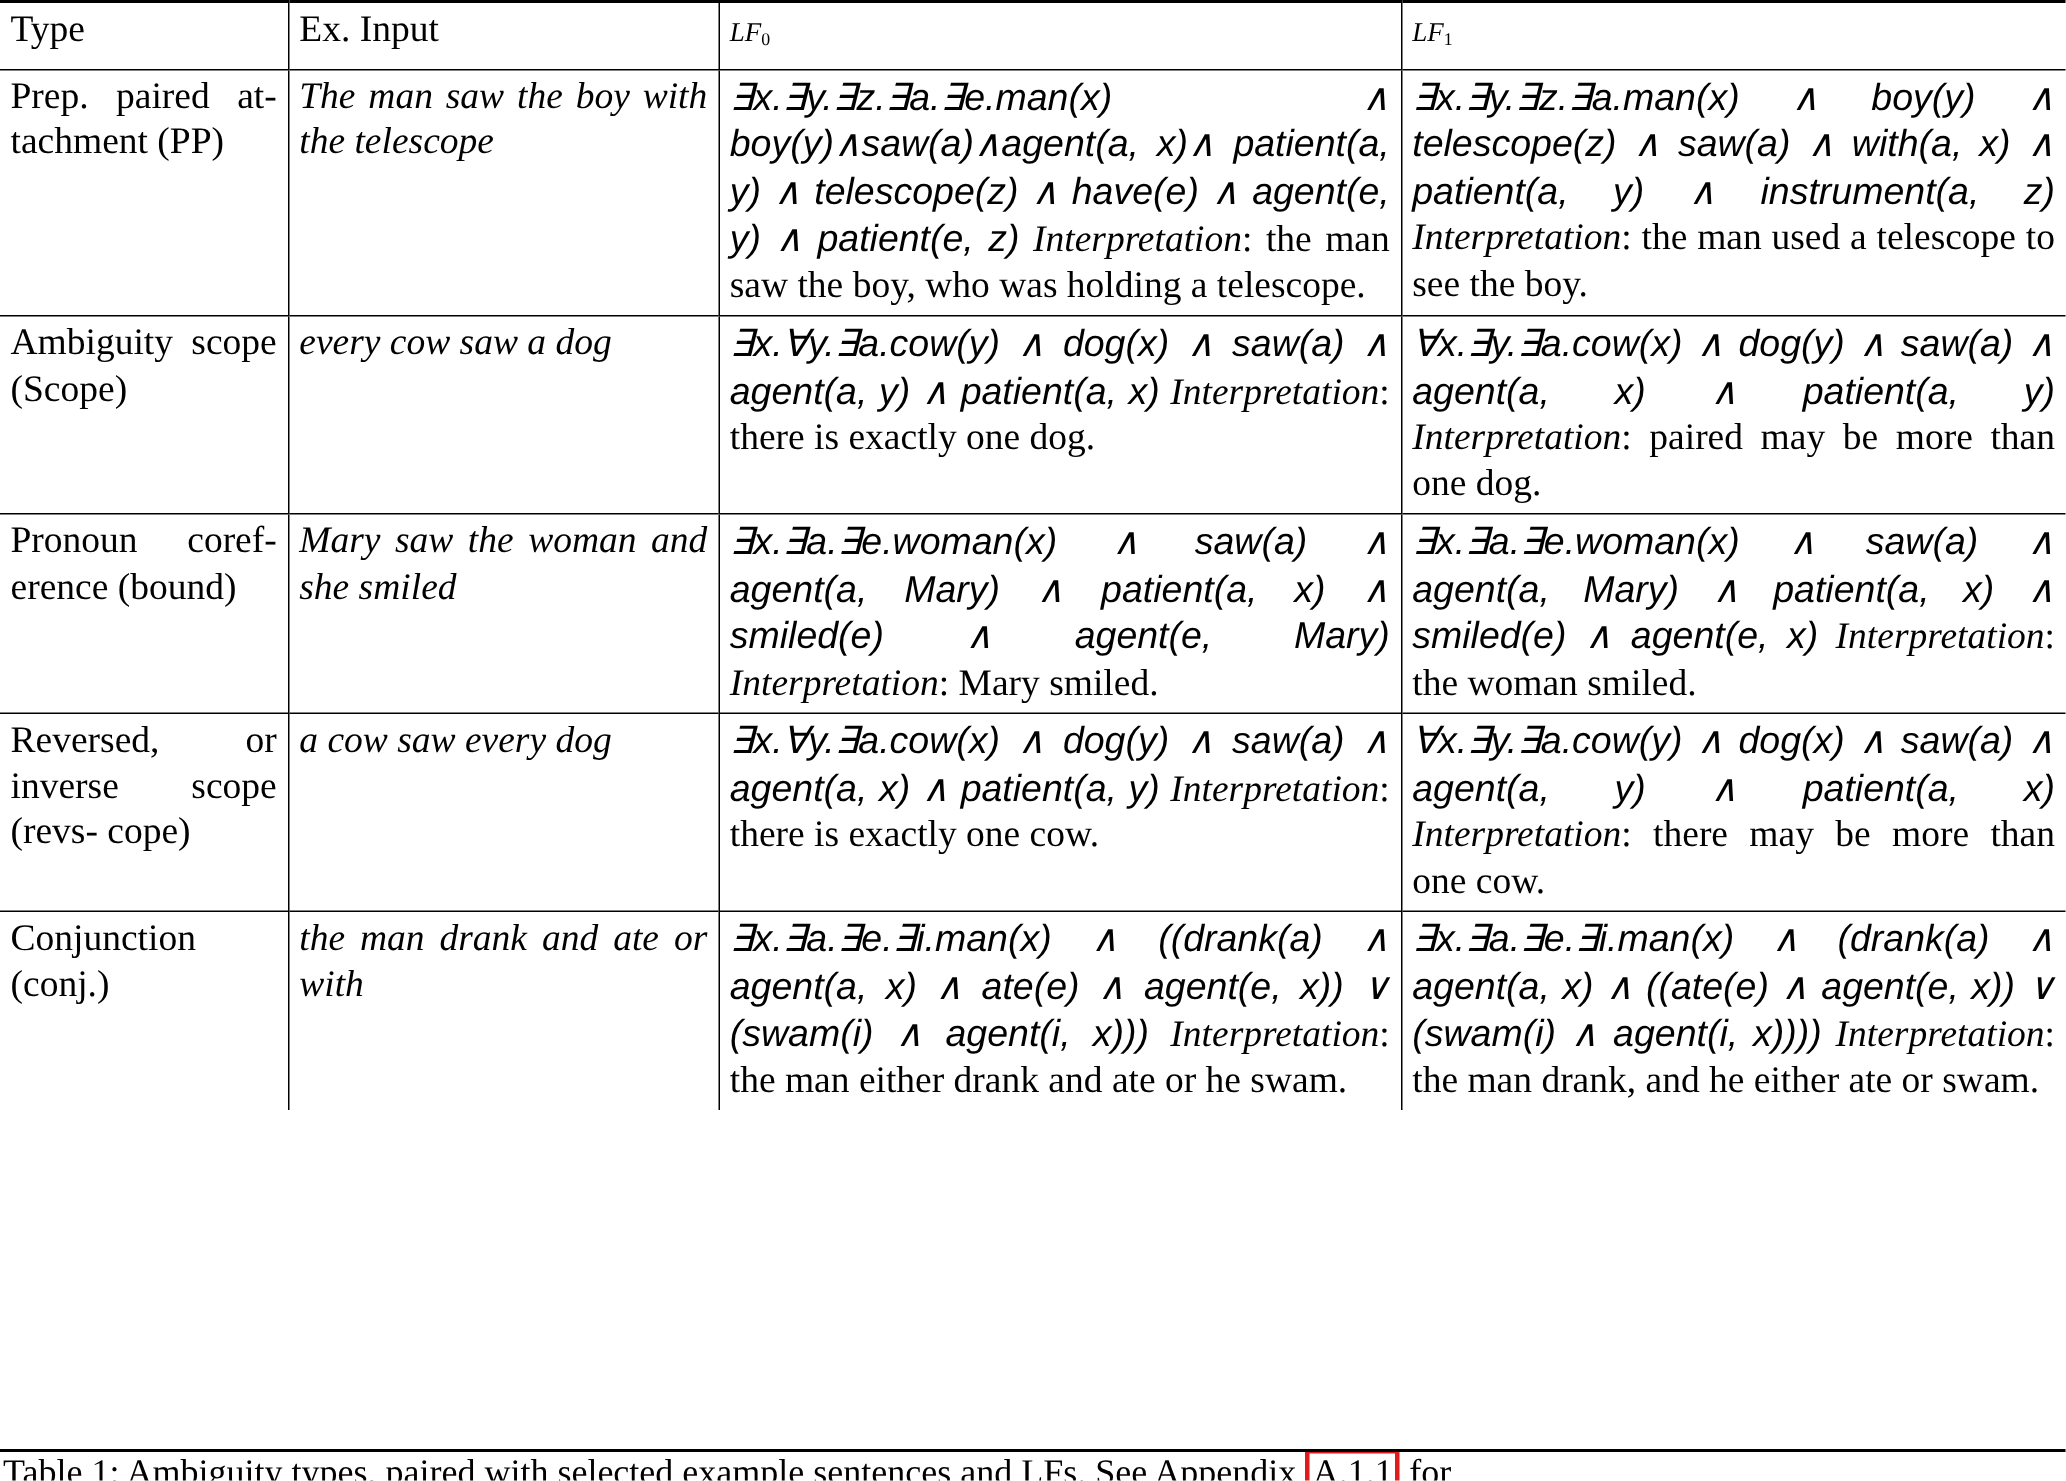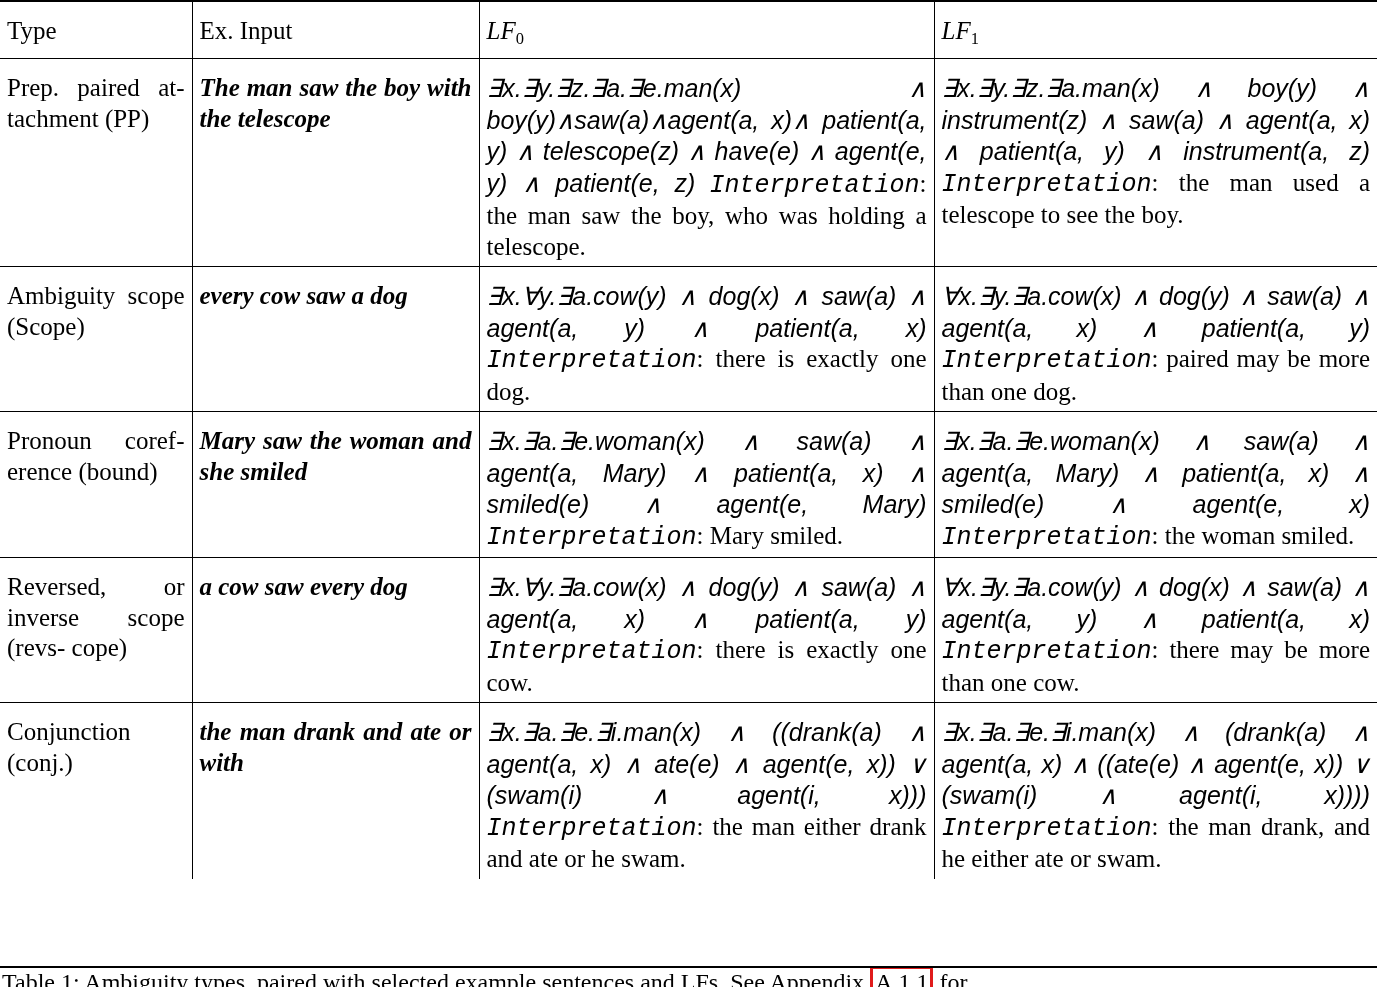--- a/index.html
+++ b/index.html
@@ -38,47 +38,47 @@
   tr.rule-top > th { border-top: 2px solid #000; }
 
   thead th {
     border-bottom: 1.6px solid #000;
   }
   tbody tr { border-top: 1.6px solid #000; }
   tbody tr:first-child { border-top: 1.6px solid #000; }
 
   th, td {
     vertical-align: top;
-    padding: 14px 7px 4px 7px;
+    padding: 3px 7px 4px 7px;
     font-size: 25px;
     line-height: 30.5px;
     text-align: left;
     font-weight: normal;
   }
 
   
   th.sep, td.sep { border-left: 1.6px solid #000; }
 
   .hdr { font-size: 25px; }
-  .hdr-math { font-style: italic; font-size: 25px; text-align: right; }
+  .hdr-math { font-style: italic; font-size: 18px; text-align: right; }
   .hdr-math sub {
     font-style: normal;
     font-size: 0.66em;
     vertical-align: -0.28em;
   }
 
   td.col-type { text-align: justify; text-justify: inter-word; hyphens: manual; }
-  td.col-input { font-style: italic; text-align: justify; text-justify: inter-word; font-weight: bold; }
+  td.col-input { font-style: italic; text-align: justify; text-justify: inter-word; }
   td.col-lf { text-align: justify; text-justify: inter-word; }
 
   .math {
     font-style: italic;
     font-family: Liberation Sans, sans-serif;
   }
-  .interp { font-style: italic; font-family: Liberation Mono, monospace; }
+  .interp { font-style: italic; }
   .roman { font-style: normal; }
 
   
   .caption-wrap {
     position: absolute;
     left: 0;
     top: 968px;
     width: 1241px;
     height: 19px;
     overflow: hidden;
@@ -128,21 +128,21 @@
         <th class="sep"><span class="hdr-math"><span>LF</span><sub>1</sub></span></th>
       </tr>
     </thead>
 
     <tbody>
 
       <tr>
         <td class="col-type">Prep. paired at- tachment (PP)</td>
         <td class="col-input sep">The man saw the boy with the telescope</td>
         <td class="col-lf sep"><span class="math">∃x.∃y.∃z.∃a.∃e.man(x) ∧ boy(y)∧saw(a)∧agent(a, x)∧ patient(a, y) ∧ telescope(z) ∧ have(e) ∧ agent(e, y) ∧ patient(e, z)</span> <span class="interp">Interpretation</span><span class="roman">:</span> <span class="roman">the man saw the boy, who was holding a telescope.</span></td>
-        <td class="col-lf sep"><span class="math">∃x.∃y.∃z.∃a.man(x) ∧ boy(y) ∧ instrument(z) ∧ saw(a) ∧ agent(a, x) ∧ patient(a, y) ∧ instrument(a, z)</span> <span class="interp">Interpretation</span><span class="roman">:</span> <span class="roman">the man used a telescope to see the boy.</span></td>
+        <td class="col-lf sep"><span class="math">∃x.∃y.∃z.∃a.man(x) ∧ boy(y) ∧ telescope(z) ∧ saw(a) ∧ with(a, x) ∧ patient(a, y) ∧ instrument(a, z)</span> <span class="interp">Interpretation</span><span class="roman">:</span> <span class="roman">the man used a telescope to see the boy.</span></td>
       </tr>
 
       <tr>
         <td class="col-type">Ambiguity scope (Scope)</td>
         <td class="col-input sep">every cow saw a dog</td>
         <td class="col-lf sep"><span class="math">∃x.∀y.∃a.cow(y) ∧ dog(x) ∧ saw(a) ∧ agent(a, y) ∧ patient(a, x)</span> <span class="interp">Interpretation</span><span class="roman">:</span> <span class="roman">there is exactly one dog.</span></td>
         <td class="col-lf sep"><span class="math">∀x.∃y.∃a.cow(x) ∧ dog(y) ∧ saw(a) ∧ agent(a, x) ∧ patient(a, y)</span> <span class="interp">Interpretation</span><span class="roman">:</span> <span class="roman">paired may be more than one dog.</span></td>
       </tr>
 
       <tr>

